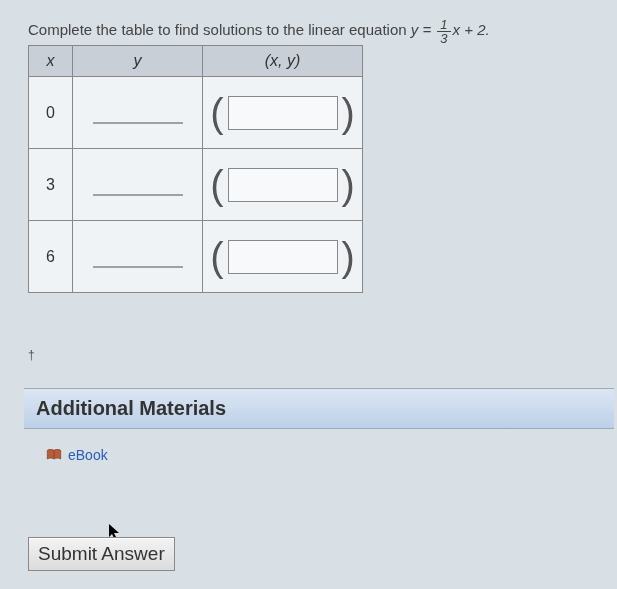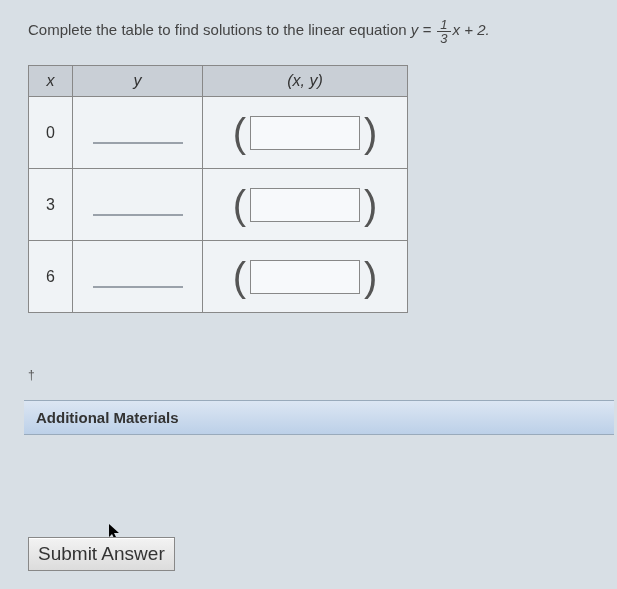--- a/index.html
+++ b/index.html
@@ -11,21 +11,21 @@
       padding: 0;
       position: relative;
       color: #333;
     }
     .content {
       padding: 18px 0 0 28px;
     }
     .question-text {
       font-size: 15px;
       color: #444;
-      margin-bottom: 20px;
+      margin-bottom: 0;
     }
     .equation {
       font-style: italic;
       white-space: nowrap;
     }
     .fraction {
       display: inline-block;
       vertical-align: middle;
       text-align: center;
       font-size: 13px;
@@ -46,21 +46,21 @@
     table.sol-table th {
       background: #c9cfd6;
       font-style: italic;
       font-weight: normal;
       font-size: 16px;
       padding: 6px 0;
       color: #333;
     }
     .col-x { width: 44px; }
     .col-y { width: 130px; }
-    .col-xy { width: 205px; }
+    .col-xy { width: 160px; }
     table.sol-table td {
       height: 72px;
       font-size: 16px;
       color: #333;
     }
     .y-slot {
       width: 90px;
       height: 22px;
       border: none;
       border-bottom: 2px solid #9aa1aa;
@@ -80,27 +80,27 @@
       height: 34px;
       border: 1px solid #888;
       background: #f7f9fb;
     }
     .footnote-mark {
       font-size: 12px;
       color: #555;
       margin-top: 55px;
     }
     .additional-header {
-      margin-top: 18px;
+      margin-top: 26px;
       background: linear-gradient(#dce6f3, #bcd0e8);
       border-top: 1px solid #9ab;
       border-bottom: 1px solid #9ab;
       padding: 8px 12px;
       font-weight: bold;
-      font-size: 15px;
+      font-size: 20px;
       color: #333;
       margin-left: -4px;
       margin-right: 0;
       width: 590px;
     }
     .ebook-row {
       padding: 18px 0 0 18px;
     }
     .ebook-link {
       color: #2b5fb5;
@@ -196,20 +196,29 @@
           </span>
         </td>
       </tr>
     </tbody>
   </table>
 
   <div class="footnote-mark">†</div>
 
   <div class="additional-header">Additional Materials</div>
 
+  <div class="ebook-row">
+    <a class="ebook-link">
+      <svg class="book-icon" viewBox="0 0 24 18">
+        <path d="M2 2 C5 0 9 0 12 2 C15 0 19 0 22 2 L22 15 C19 13 15 13 12 15 C9 13 5 13 2 15 Z" fill="#b85c3c" stroke="#7a3a22" stroke-width="1"></path>
+        <line x1="12" y1="2" x2="12" y2="15" stroke="#7a3a22" stroke-width="1"></line>
+      </svg>
+      <span>eBook</span>
+    </a>
+  </div>
 </div>
 
 <div class="cursor-arrow">
   <svg width="14" height="18" viewBox="0 0 14 18">
       <path d="M1 1 L1 14 L4 11 L7 17 L9 16 L6 10 L11 10 Z" fill="#000"></path>
     </svg>
 </div>
 
 <div class="submit-area">
   <button class="submit-btn">Submit Answer</button>

